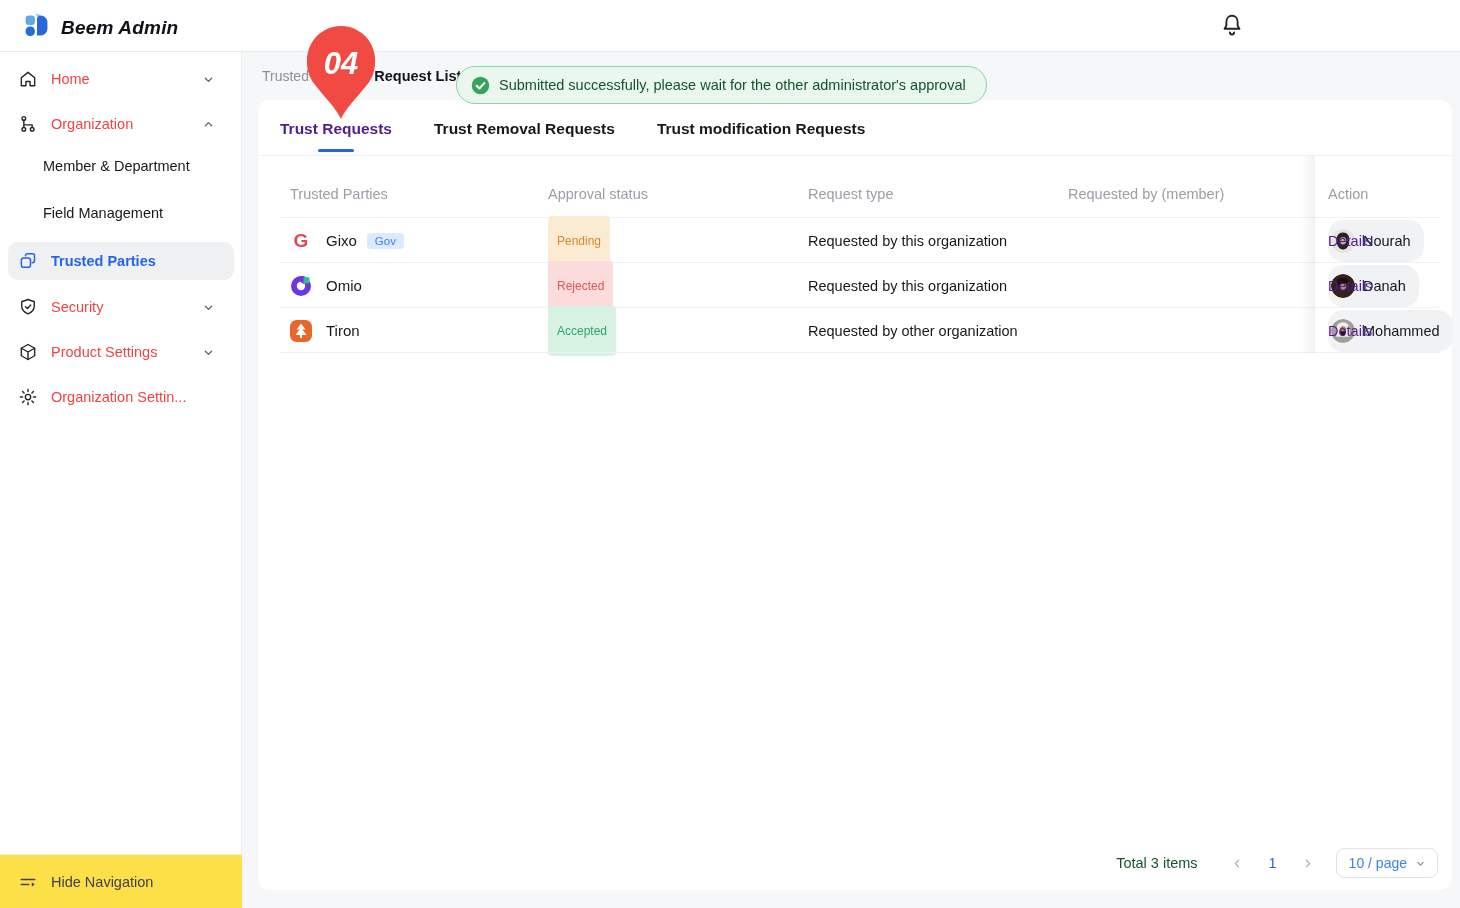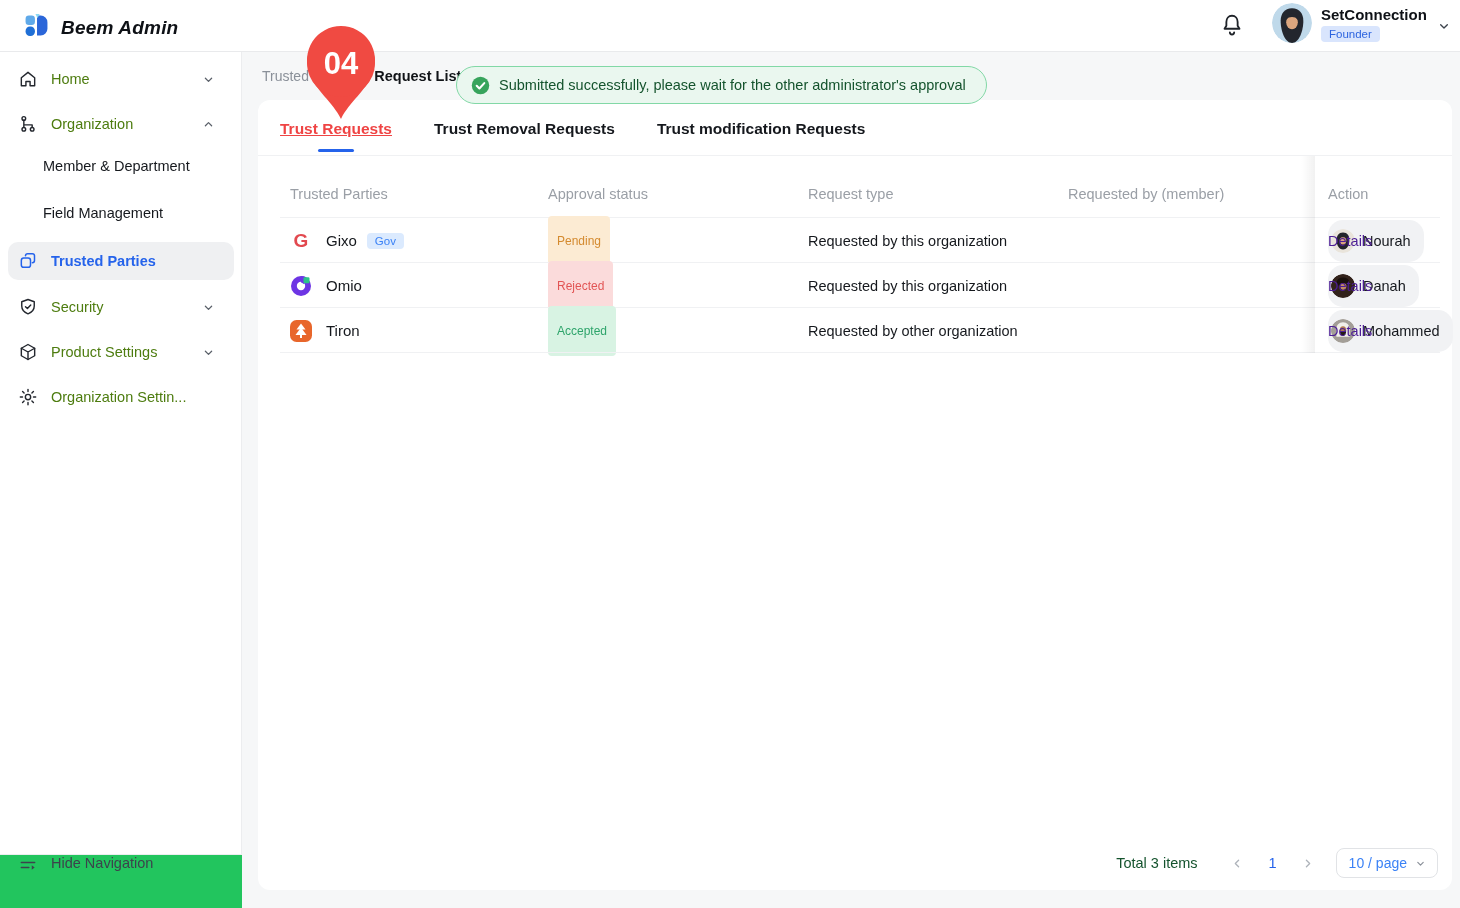--- a/index.html
+++ b/index.html
@@ -20,43 +20,43 @@
   .role-badge { display:inline-block; margin-top:2px; background:#D9E5FD; color:#2D64DF; font-size:11.5px;
                 padding:2px 8px; border-radius:4px; }
   .user-caret { margin-top:15px; }
 
   
   .sidebar { position:absolute; left:0; top:52px; width:242px; height:856px; background:#fff;
              border-right:1px solid #ECEDEF; z-index:20; }
   .nav-item { position:absolute; left:8px; width:226px; height:38px; display:flex; align-items:center;
               border-radius:10px; cursor:pointer; }
   .nav-item .ic { width:20px; height:20px; margin-left:10px; flex:0 0 auto; }
-  .nav-item .lbl { margin-left:13px; font-size:14.5px; color:#4d7c0f; }
+  .nav-item .lbl { margin-left:13px; font-size:14.5px; color:#ef4444; }
   .nav-item .caret { position:absolute; right:18px; top:12px; }
   .nav-item.active { background:#EFF0F2; }
   .nav-item.active .lbl { color:#2563EB; font-weight:bold; }
   .nav-sub { position:absolute; left:43px; font-size:14.5px; color:#16191E; cursor:pointer; }
   .hide-nav { position:absolute; left:0; bottom:0; width:242px; height:54px; border-top:1px solid #ECEDEF;
-              display:flex; align-items:flex-start; cursor:pointer; background:#22c55e; }
+              display:flex; align-items:center; cursor:pointer; background:#fde047; }
   .hide-nav .ic { width:20px; height:20px; margin-left:18px; }
   .hide-nav .lbl { margin-left:13px; font-size:14.5px; color:#3C434C; }
 
   
   .breadcrumb { position:absolute; left:262px; top:68px; font-size:14px; z-index:5; white-space:nowrap; }
   .crumb-sec { color:#8A9099; }
   .crumb-sep { color:#8A9099; margin:0 7px; }
   .crumb-page { color:#111418; font-weight:bold; font-size:14.5px; }
 
   .card { position:absolute; left:258px; top:100px; width:1194px; height:790px; background:#fff;
           border-radius:12px; z-index:6; }
 
   
   .tabs { position:absolute; left:22px; top:14px; display:flex; gap:42px; }
   .tab { font-size:15.5px; font-weight:600; color:#15181D; padding:6px 0 16px; cursor:pointer; position:relative; }
-  .tab.active { color:#ef4444;text-decoration:underline; }
+  .tab.active { color:#4c1d95; }
   .tab .ink { position:absolute; left:50%; transform:translateX(-50%); bottom:2px; width:36px; height:3.5px;
               border-radius:2px; background:#2563EB; }
   .tabbar-line { position:absolute; left:0; top:55px; width:1194px; height:1px; background:#F0F1F3; }
 
   
   .thead-cell { position:absolute; top:86px; font-size:14.5px; color:#9A9FA6; }
   .col1{left:32px;} .col2{left:290px;} .col3{left:550px;} .col4{left:810px;} .col5{left:1070px;}
   .hline { position:absolute; left:22px; width:1160px; height:1px; background:#F0F1F3; }
   .row { position:absolute; left:0; width:1194px; height:45px; }
   .cell { position:absolute; top:50%; transform:translateY(-50%); display:flex; align-items:center; }
@@ -84,21 +84,21 @@
   .pg-num { width:30px; height:28px; display:flex; align-items:center; justify-content:center;
             color:#2563EB; font-size:14.5px; cursor:pointer; margin:0 6px; }
   .page-size { margin-left:14px; height:30px; border:1px solid #E1E3E6; border-radius:8px; background:#fff;
                display:flex; align-items:center; padding:0 10px 0 12px; font-size:14px; color:#3b82f6; cursor:pointer; }
   .page-size svg { margin-left:7px; }
 
   
   .toast { position:absolute; left:456px; top:66px; height:38px; background:#EAF7EF; border:1px solid #82D8A6;
            border-radius:19px; display:flex; align-items:center; padding:0 20px 0 14px; z-index:40; }
   .toast .msg { margin-left:9px; font-size:14.5px; color:#14532d; white-space:nowrap; }
-  .pin { position:absolute; left:303px; top:26px; width:76px; height:94px; z-index:45; }
+  .pin { position:absolute; left:303px; top:26px; width:76px; height:94px; z-index:45;font-style:italic; }
 </style>
 </head>
 <body>
 
 <div class="stage">
 
   <div class="topbar">
     <div class="logo-wrap">
       <span>
         <svg width="25" height="25" viewBox="0 0 24 24">
@@ -111,39 +111,20 @@
       <span class="app-title">Beem Admin</span>
     </div>
 
     <div class="bell">
       <svg width="26" height="28" viewBox="0 0 24 24" fill="none" stroke="#1F2329" stroke-width="1.7" stroke-linecap="round" stroke-linejoin="round">
         <path d="M12 3.5 C8.8 3.5 6.8 6 6.8 9.3 v3.4 l-1.7 2.8 h13.8 l-1.7 -2.8 V9.3 C17.2 6 15.2 3.5 12 3.5 Z"></path>
         <path d="M10 18.8 a2 2 0 0 0 4 0"></path>
       </svg>
     </div>
 
-    <div class="user-chip">
-      <span class="user-avatar">
-        <svg width="40" height="40" viewBox="0 0 24 24">
-          <circle cx="12" cy="12" r="12" fill="#BFD9EA"></circle>
-          <path d="M12 3.2 c-4.6 0 -6.8 3.4 -6.8 7.6 0 5.6 2.4 13.2 6.8 13.2 s6.8 -7.6 6.8 -13.2 C18.8 6.6 16.6 3.2 12 3.2 Z" fill="#23262D"></path>
-          <ellipse cx="12" cy="11.6" rx="3.5" ry="4.2" fill="#DCA77F"></ellipse>
-          <path d="M8.5 10.2 c0 -2.6 1.5 -3.8 3.5 -3.8 s3.5 1.2 3.5 3.8 c-1 -1.4 -2 -1.8 -3.5 -1.8 s-2.5 .4 -3.5 1.8 Z" fill="#23262D"></path>
-        </svg>
-      </span>
-      <span class="user-meta">
-        <span class="user-name">SetConnection</span><br>
-        <span class="role-badge">Founder</span>
-      </span>
-      <span class="user-caret">
-        <svg width="16" height="16" viewBox="0 0 24 24" fill="none" stroke="#3C434C" stroke-width="2" stroke-linecap="round" stroke-linejoin="round">
-            <polyline points="7,10 12,15 17,10"></polyline>
-          </svg>
-      </span>
-    </div>
   </div>
 
   <div class="sidebar">
 
     <div class="nav-item" style="top:8px;">
       <span class="ic">
         <svg width="20" height="20" viewBox="0 0 24 24" fill="none" stroke="#23272E" stroke-width="1.7" stroke-linecap="round" stroke-linejoin="round">
           <path d="M4 10.5 L12 4 l8 6.5 V20 h-5.5 v-5 h-5 v5 H4 Z"></path>
         </svg>
       </span>

